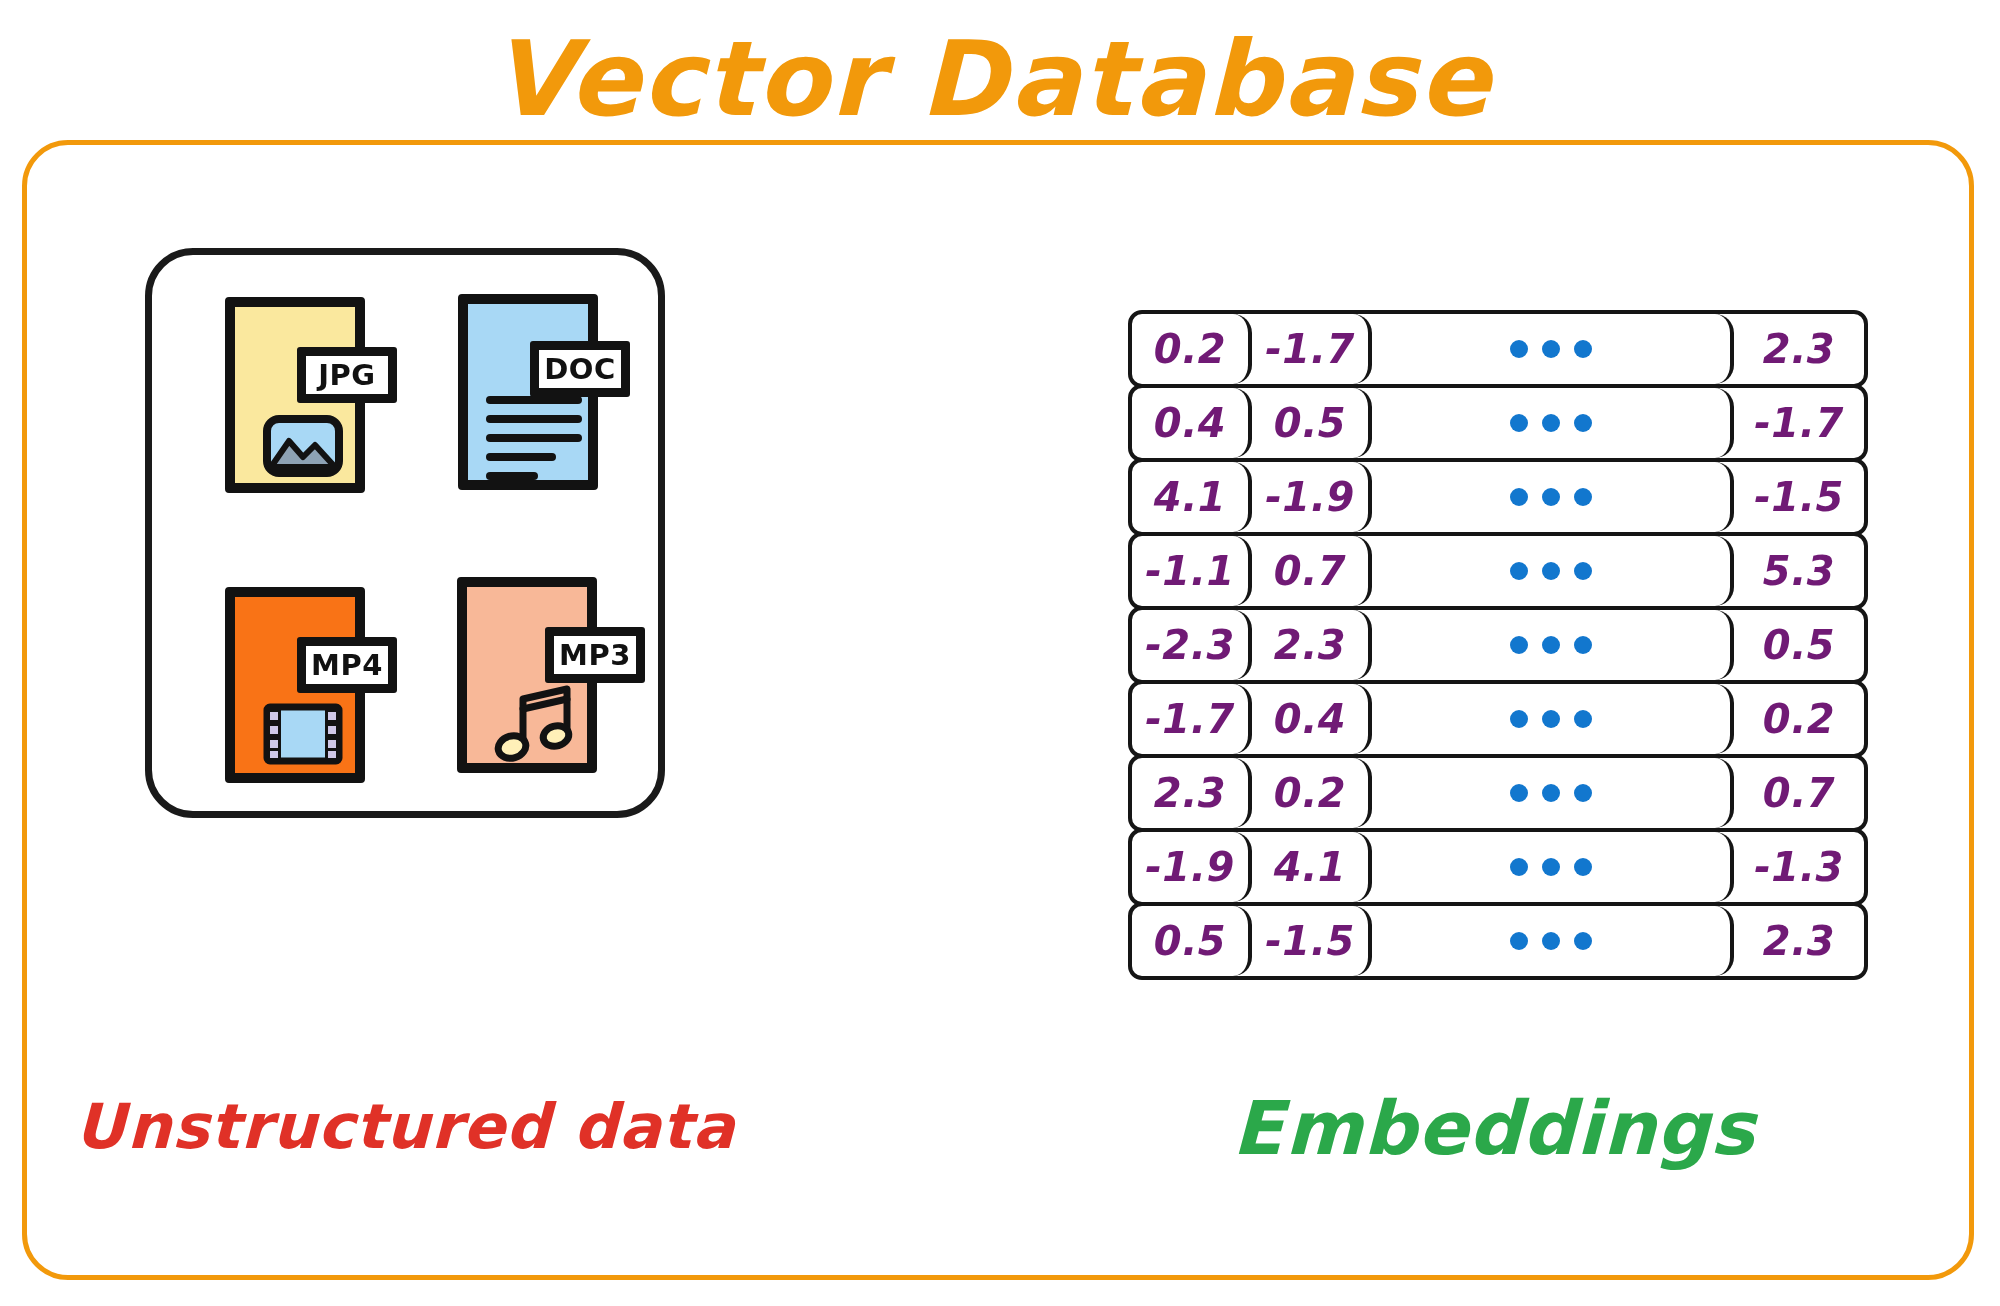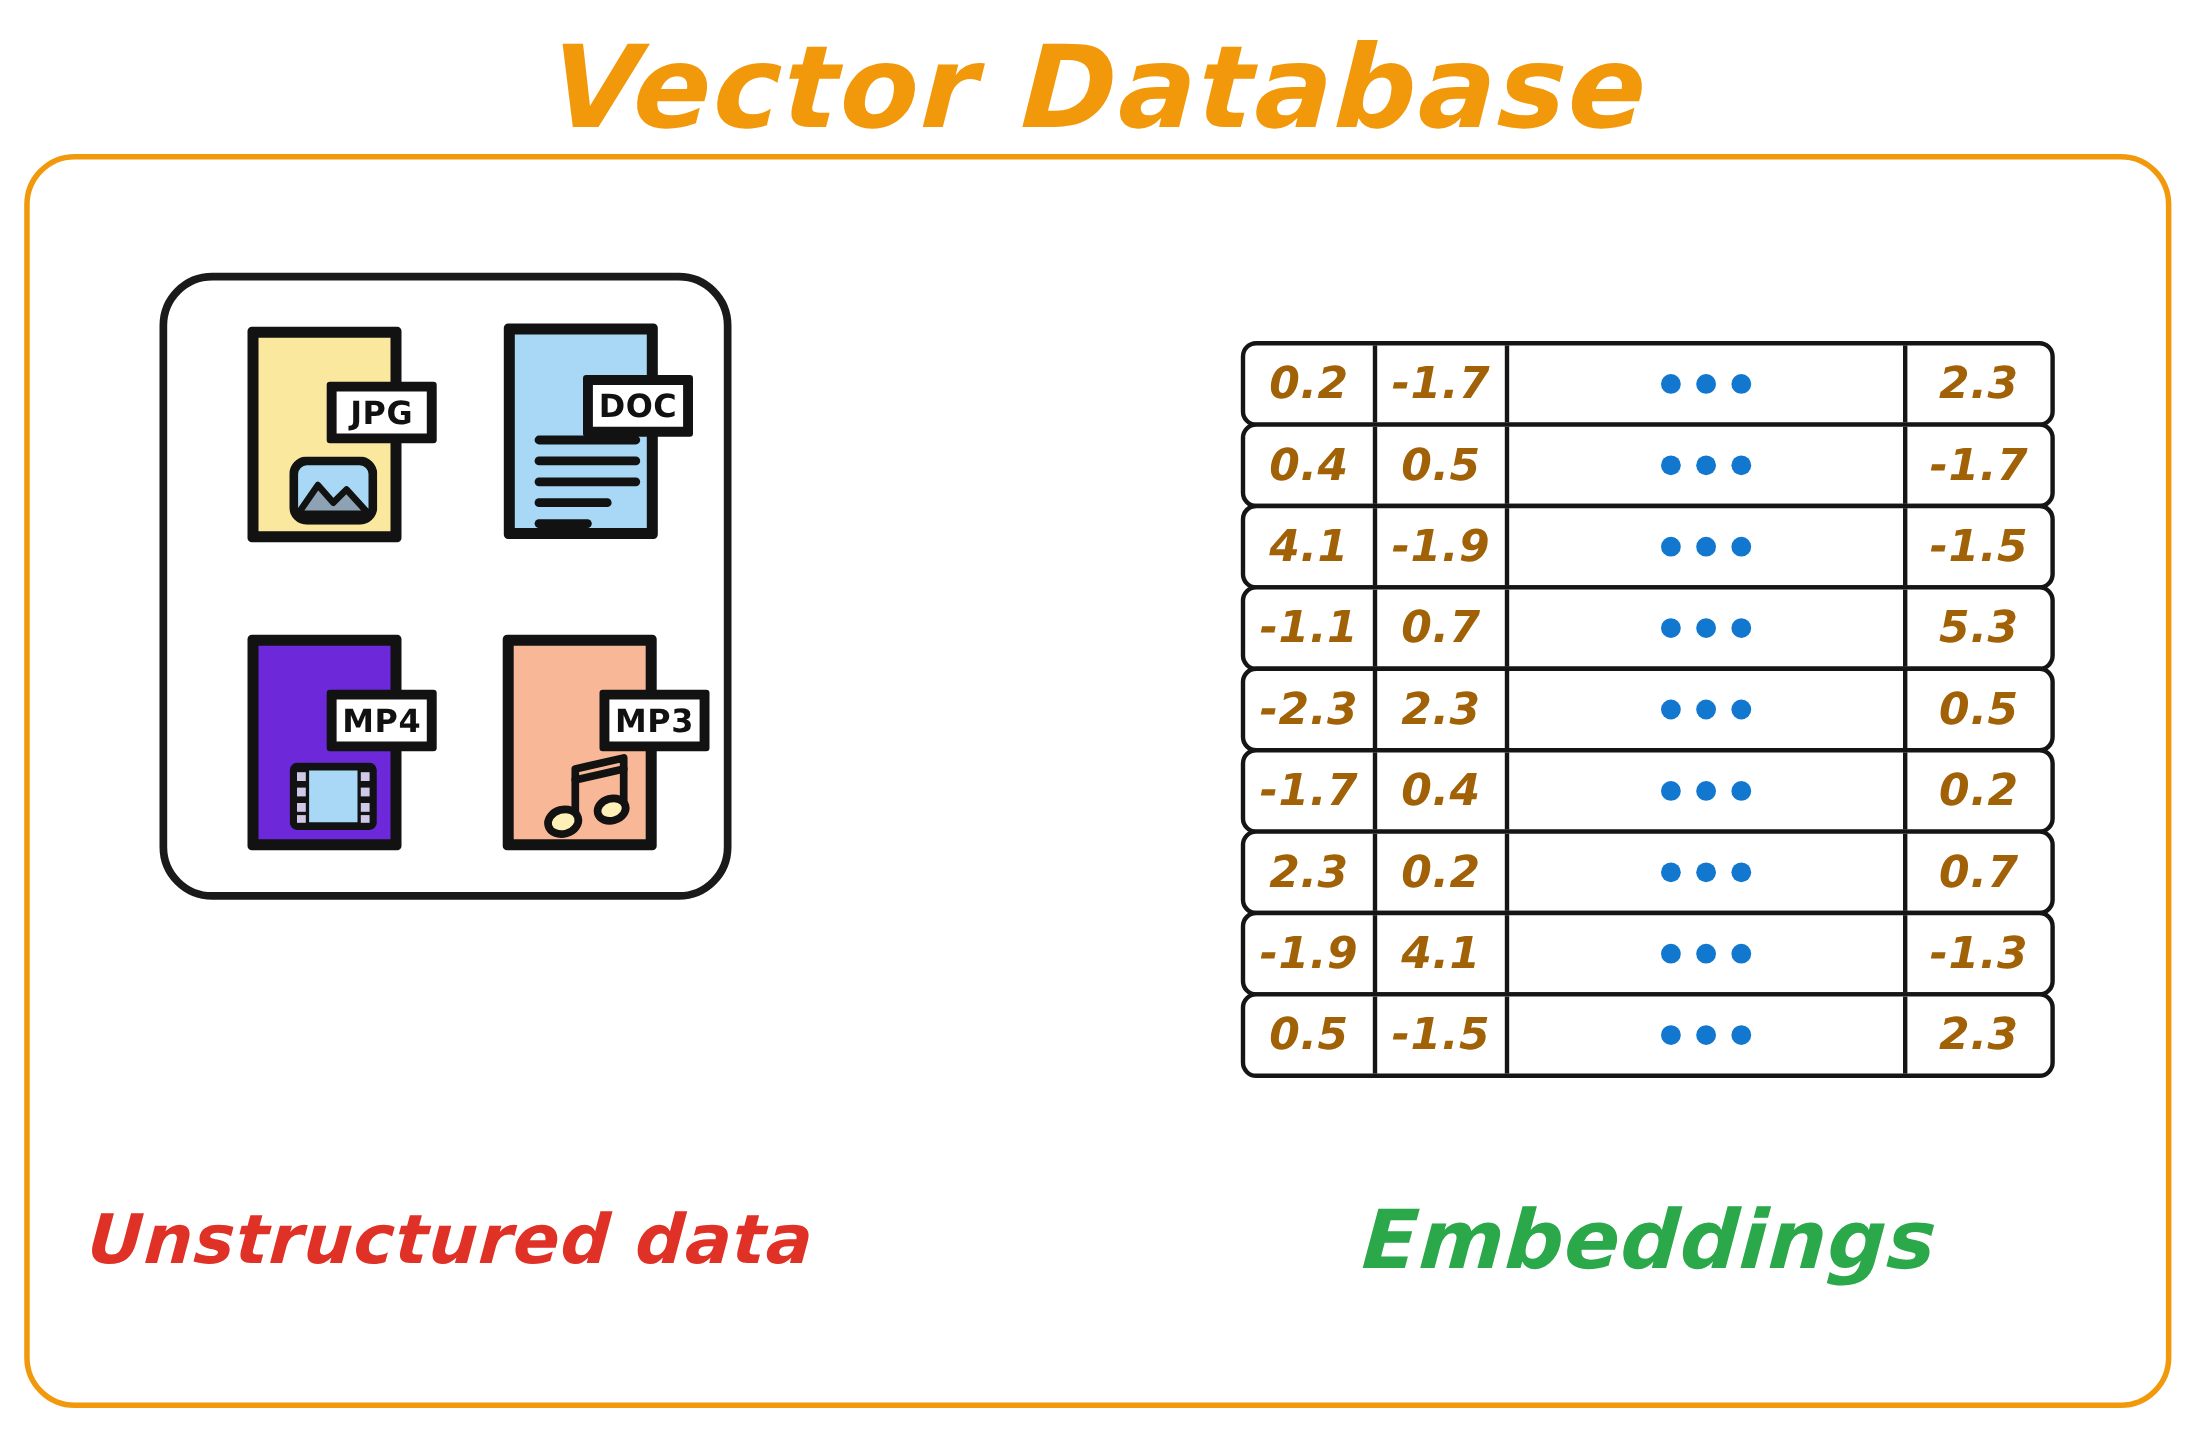--- a/index.html
+++ b/index.html
@@ -50,21 +50,21 @@
   }
   .file-card{
     position:absolute;
     width:140px;height:196px;
     border:10px solid #121212;
     box-sizing:border-box;
     border-radius:4px;
   }
   .file-card.jpg{left:73px;top:42px;background:#FAE89E;}
   .file-card.doc{left:306px;top:39px;background:#A8D8F5;}
-  .file-card.mp4{left:73px;top:322px;background:#6d28d9;}
+  .file-card.mp4{left:73px;top:332px;background:#f97316;}
   .file-card.mp3{left:305px;top:322px;background:#F8B898;}
   .file-tag{
     position:absolute;
     background:#ffffff;
     border:9px solid #121212;
     box-sizing:border-box;
     height:56px;
     width:100px;
     display:flex;align-items:center;justify-content:center;
     font-family:"DejaVu Sans", sans-serif;
@@ -115,26 +115,27 @@
     border-radius:14px;
     box-sizing:border-box;
     background:#fff;
     margin-top:-4px;
     position:relative;
   }
   .emb-row:first-child{margin-top:0;}
   .emb-cell{
     box-sizing:border-box;
     display:flex;align-items:center;justify-content:center;
-    color:#a16207;
+    color:#701a75;
     font-size:40px;
     font-weight:700;
     font-style:italic;
     font-family:"DejaVu Sans", sans-serif;
     letter-spacing:0.5px;
+    border-radius:19px;
   }
   .emb-cell.c0{width:120px;border-right:4px solid #151515;}
   .emb-cell.c1{width:120px;border-right:4px solid #151515;}
   .emb-cell.cdots{flex:1;border-right:4px solid #151515;}
   .emb-cell.clast{width:130px;}
   .dots{display:flex;gap:14px;align-items:center;}
   .dots i{display:block;width:18px;height:18px;border-radius:50%;background:#1277CE;}
   
   #caption-right{
     position:absolute;

